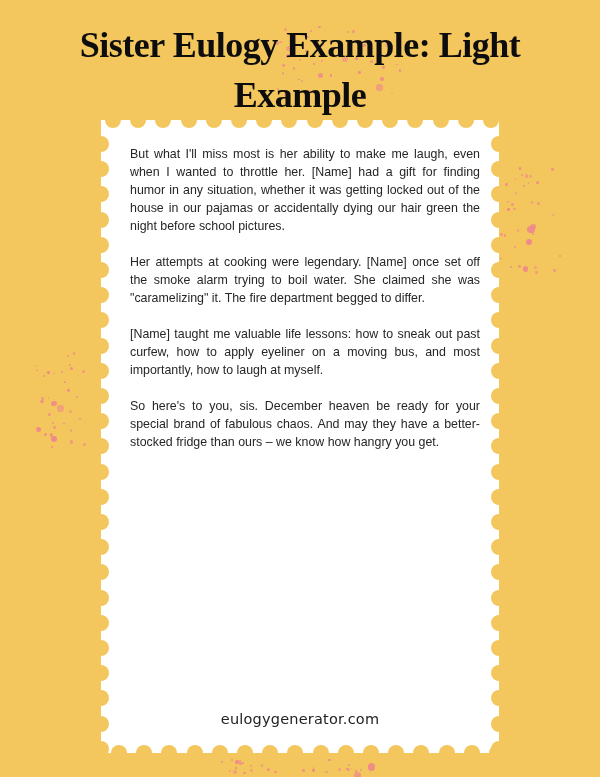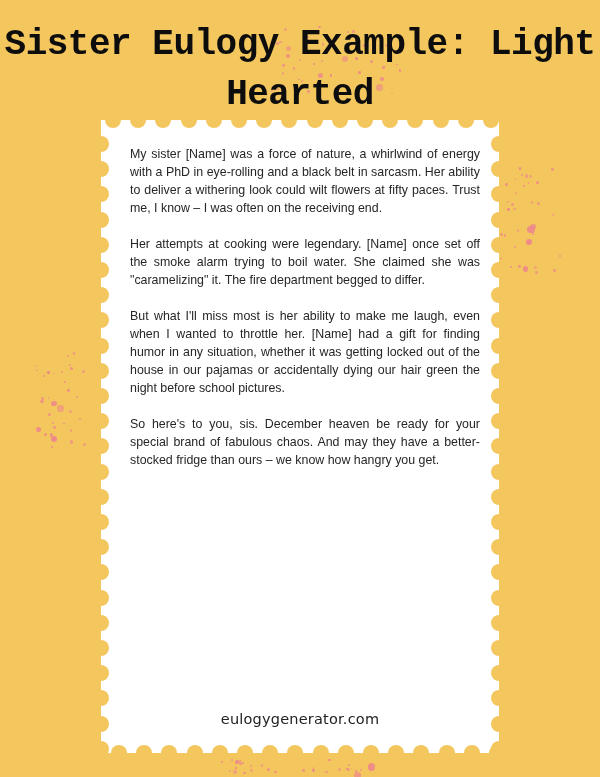--- a/index.html
+++ b/index.html
@@ -3,21 +3,21 @@
   <meta charset="utf-8">
   <style>
     html, body { margin: 0; padding: 0; }
     body {
       width: 600px; height: 777px; position: relative; overflow: hidden;
       background: #F3C75E;
     }
     .title {
       position: absolute; left: 0; top: 20px; width: 600px;
       margin: 0; text-align: center;
-      font-family: Liberation Mono, monospace;
+      font-family: Liberation Serif, serif;
       font-weight: bold; font-size: 36px; line-height: 50px;
       color: #0d0d0d; letter-spacing: -0.5px;
     }
     .title span { display: block; }
     .stamp {
       position: absolute; left: 101px; top: 120px; width: 398px; height: 633px;
       background: #ffffff;
     }
     .scallop {
       position: absolute; width: 16px; height: 16px; border-radius: 50%;
@@ -179,21 +179,21 @@
     <div class="splat" style="width: 1.81199px; height: 1.81199px; left: 242.433px; top: 761.752px; opacity: 0.856725;"></div>
     <div class="splat" style="width: 3.04403px; height: 3.04403px; left: 337.828px; top: 768.061px; opacity: 0.653441;"></div>
     <div class="splat" style="width: 2.51013px; height: 2.51013px; left: 347.749px; top: 763.699px; opacity: 0.826598;"></div>
     <div class="splat" style="width: 3.17941px; height: 3.17941px; left: 266.765px; top: 768.272px; opacity: 0.814467;"></div>
     <div class="splat" style="width: 7.33708px; height: 7.33708px; left: 367.962px; top: 763.457px; opacity: 0.929393;"></div>
     <div class="splat" style="width: 2.74482px; height: 2.74482px; left: 260.722px; top: 764.12px; opacity: 0.668908;"></div>
   </div>
 
 <h1 class="title">
   <span>Sister Eulogy Example: Light</span>
-  <span>Hearted</span>
+  <span>Example</span>
 </h1>
 
 <div class="stamp" id="stamp">
     <div class="scallop" style="left: 4px; top: -8px;"></div>
     <div class="scallop" style="left: 10px; top: 625px;"></div>
     <div class="scallop" style="left: 29.2px; top: -8px;"></div>
     <div class="scallop" style="left: 35.2px; top: 625px;"></div>
     <div class="scallop" style="left: 54.4px; top: -8px;"></div>
     <div class="scallop" style="left: 60.4px; top: 625px;"></div>
     <div class="scallop" style="left: 79.6px; top: -8px;"></div>
@@ -268,19 +268,19 @@
     <div class="scallop" style="left: 390px; top: 545.2px;"></div>
     <div class="scallop" style="left: -8px; top: 570.4px;"></div>
     <div class="scallop" style="left: 390px; top: 570.4px;"></div>
     <div class="scallop" style="left: -8px; top: 595.6px;"></div>
     <div class="scallop" style="left: 390px; top: 595.6px;"></div>
     <div class="scallop" style="left: -8px; top: 620.8px;"></div>
     <div class="scallop" style="left: 390px; top: 620.8px;"></div>
   </div>
 
 <div class="content">
-  <p>My sister [Name] was a force of nature, a whirlwind of energy with a PhD in eye-rolling and a black belt in sarcasm. Her ability to deliver a withering look could wilt flowers at fifty paces. Trust me, I know – I was often on the receiving end.</p>
+  <p>But what I'll miss most is her ability to make me laugh, even when I wanted to throttle her. [Name] had a gift for finding humor in any situation, whether it was getting locked out of the house in our pajamas or accidentally dying our hair green the night before school pictures.</p>
   <p>Her attempts at cooking were legendary. [Name] once set off the smoke alarm trying to boil water. She claimed she was "caramelizing" it. The fire department begged to differ.</p>
-  <p>But what I'll miss most is her ability to make me laugh, even when I wanted to throttle her. [Name] had a gift for finding humor in any situation, whether it was getting locked out of the house in our pajamas or accidentally dying our hair green the night before school pictures.</p>
+  <p>[Name] taught me valuable life lessons: how to sneak out past curfew, how to apply eyeliner on a moving bus, and most importantly, how to laugh at myself.</p>
   <p>So here's to you, sis. December heaven be ready for your special brand of fabulous chaos. And may they have a better-stocked fridge than ours – we know how hangry you get.</p>
 </div>
 
 <div class="footer">eulogygenerator.com</div>
 
 </body></html>

